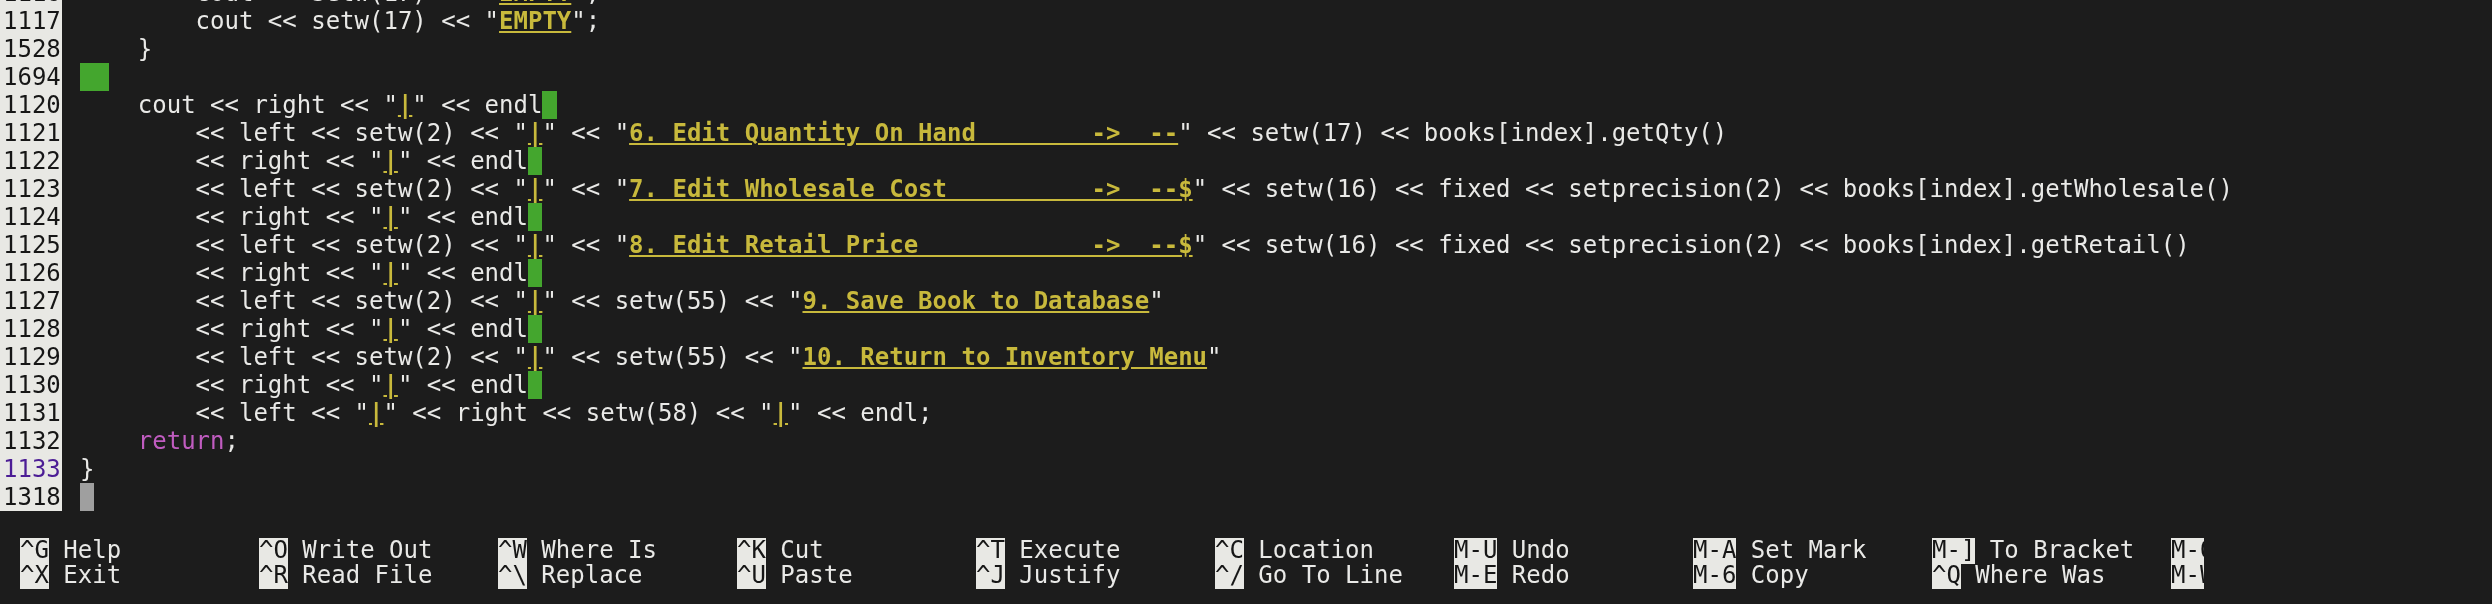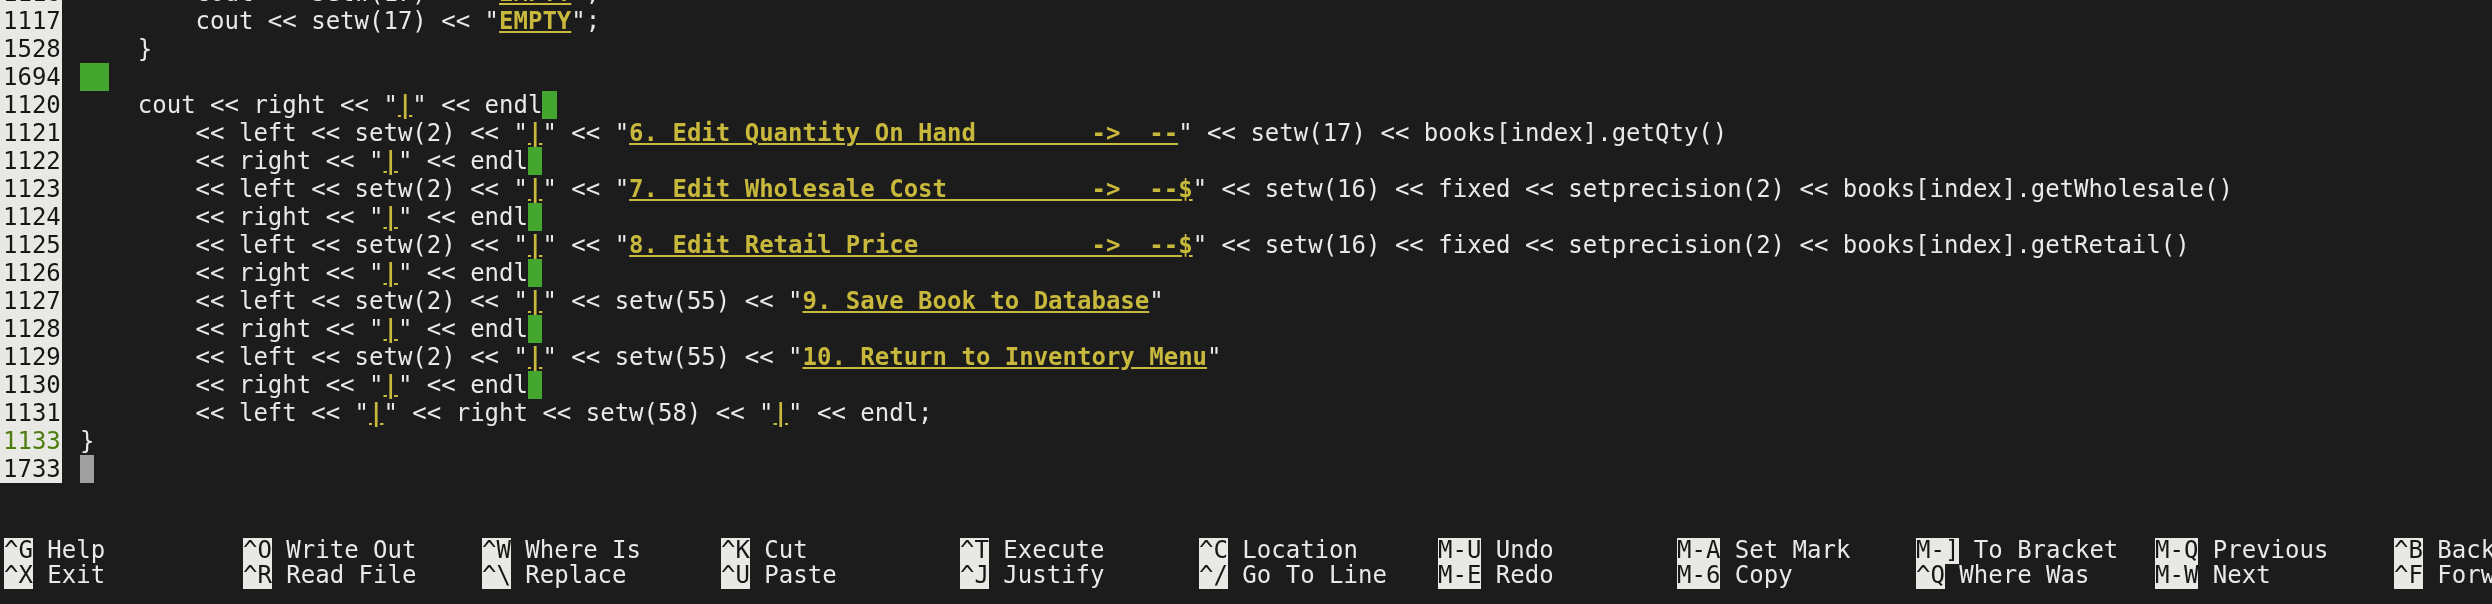--- a/index.html
+++ b/index.html
@@ -16,21 +16,21 @@
     background:#e8e8e4;color:#161616;box-sizing:border-box;padding-left:3px;
   }
   .ct{display:inline-block;height:28px;vertical-align:top;padding-left:18px;white-space:pre;}
   .seg-w{color:#e9e9e7;}
   .seg-y{color:#c8b93c;font-weight:bold;text-decoration:underline;}
   .seg-m{color:#c05cc0;}
   .blk{display:inline-block;height:28px;vertical-align:top;}
   .blk.green{background:#44a62e;}
   .blk.cursor{background:#9f9f9f;}
   .shortcuts{
-    position:absolute;top:538px;left:0;width:2492px;height:52px;
+    position:absolute;top:538px;left:16px;width:2188px;height:52px;
     white-space:nowrap;overflow:hidden;padding-left:4px;box-sizing:border-box;
   }
   .scol{display:inline-block;width:239px;vertical-align:top;}
   .srow{height:25px;line-height:25px;white-space:pre;}
   .key{background:#e8e8e4;color:#161616;}
   .slabel{color:#e9e9e7;}
 </style>
 </head>
 <body style="background: rgb(28, 28, 28);">
 
@@ -44,16 +44,17 @@
     <div class="line"><span class="ln" style="background: rgb(232, 232, 228); color: rgb(22, 22, 22);">1122</span><span class="ct"><span class="seg-w" style="color: rgb(233, 233, 231);">        &lt;&lt; right &lt;&lt; "</span><span class="seg-y" style="color: rgb(200, 185, 60);">|</span><span class="seg-w" style="color: rgb(233, 233, 231);">" &lt;&lt; endl</span><span class="blk green" style="width: 1ch; background: rgb(68, 166, 46);"></span></span></div>
     <div class="line"><span class="ln" style="background: rgb(232, 232, 228); color: rgb(22, 22, 22);">1123</span><span class="ct"><span class="seg-w" style="color: rgb(233, 233, 231);">        &lt;&lt; left &lt;&lt; setw(2) &lt;&lt; "</span><span class="seg-y" style="color: rgb(200, 185, 60);">|</span><span class="seg-w" style="color: rgb(233, 233, 231);">" &lt;&lt; "</span><span class="seg-y" style="color: rgb(200, 185, 60);">7. Edit Wholesale Cost          -&gt;  --$</span><span class="seg-w" style="color: rgb(233, 233, 231);">" &lt;&lt; setw(16) &lt;&lt; fixed &lt;&lt; setprecision(2) &lt;&lt; books[index].getWholesale()</span></span></div>
     <div class="line"><span class="ln" style="background: rgb(232, 232, 228); color: rgb(22, 22, 22);">1124</span><span class="ct"><span class="seg-w" style="color: rgb(233, 233, 231);">        &lt;&lt; right &lt;&lt; "</span><span class="seg-y" style="color: rgb(200, 185, 60);">|</span><span class="seg-w" style="color: rgb(233, 233, 231);">" &lt;&lt; endl</span><span class="blk green" style="width: 1ch; background: rgb(68, 166, 46);"></span></span></div>
     <div class="line"><span class="ln" style="background: rgb(232, 232, 228); color: rgb(22, 22, 22);">1125</span><span class="ct"><span class="seg-w" style="color: rgb(233, 233, 231);">        &lt;&lt; left &lt;&lt; setw(2) &lt;&lt; "</span><span class="seg-y" style="color: rgb(200, 185, 60);">|</span><span class="seg-w" style="color: rgb(233, 233, 231);">" &lt;&lt; "</span><span class="seg-y" style="color: rgb(200, 185, 60);">8. Edit Retail Price            -&gt;  --$</span><span class="seg-w" style="color: rgb(233, 233, 231);">" &lt;&lt; setw(16) &lt;&lt; fixed &lt;&lt; setprecision(2) &lt;&lt; books[index].getRetail()</span></span></div>
     <div class="line"><span class="ln" style="background: rgb(232, 232, 228); color: rgb(22, 22, 22);">1126</span><span class="ct"><span class="seg-w" style="color: rgb(233, 233, 231);">        &lt;&lt; right &lt;&lt; "</span><span class="seg-y" style="color: rgb(200, 185, 60);">|</span><span class="seg-w" style="color: rgb(233, 233, 231);">" &lt;&lt; endl</span><span class="blk green" style="width: 1ch; background: rgb(68, 166, 46);"></span></span></div>
     <div class="line"><span class="ln" style="background: rgb(232, 232, 228); color: rgb(22, 22, 22);">1127</span><span class="ct"><span class="seg-w" style="color: rgb(233, 233, 231);">        &lt;&lt; left &lt;&lt; setw(2) &lt;&lt; "</span><span class="seg-y" style="color: rgb(200, 185, 60);">|</span><span class="seg-w" style="color: rgb(233, 233, 231);">" &lt;&lt; setw(55) &lt;&lt; "</span><span class="seg-y" style="color: rgb(200, 185, 60);">9. Save Book to Database</span><span class="seg-w" style="color: rgb(233, 233, 231);">"</span></span></div>
     <div class="line"><span class="ln" style="background: rgb(232, 232, 228); color: rgb(22, 22, 22);">1128</span><span class="ct"><span class="seg-w" style="color: rgb(233, 233, 231);">        &lt;&lt; right &lt;&lt; "</span><span class="seg-y" style="color: rgb(200, 185, 60);">|</span><span class="seg-w" style="color: rgb(233, 233, 231);">" &lt;&lt; endl</span><span class="blk green" style="width: 1ch; background: rgb(68, 166, 46);"></span></span></div>
     <div class="line"><span class="ln" style="background: rgb(232, 232, 228); color: rgb(22, 22, 22);">1129</span><span class="ct"><span class="seg-w" style="color: rgb(233, 233, 231);">        &lt;&lt; left &lt;&lt; setw(2) &lt;&lt; "</span><span class="seg-y" style="color: rgb(200, 185, 60);">|</span><span class="seg-w" style="color: rgb(233, 233, 231);">" &lt;&lt; setw(55) &lt;&lt; "</span><span class="seg-y" style="color: rgb(200, 185, 60);">10. Return to Inventory Menu</span><span class="seg-w" style="color: rgb(233, 233, 231);">"</span></span></div>
     <div class="line"><span class="ln" style="background: rgb(232, 232, 228); color: rgb(22, 22, 22);">1130</span><span class="ct"><span class="seg-w" style="color: rgb(233, 233, 231);">        &lt;&lt; right &lt;&lt; "</span><span class="seg-y" style="color: rgb(200, 185, 60);">|</span><span class="seg-w" style="color: rgb(233, 233, 231);">" &lt;&lt; endl</span><span class="blk green" style="width: 1ch; background: rgb(68, 166, 46);"></span></span></div>
     <div class="line"><span class="ln" style="background: rgb(232, 232, 228); color: rgb(22, 22, 22);">1131</span><span class="ct"><span class="seg-w" style="color: rgb(233, 233, 231);">        &lt;&lt; left &lt;&lt; "</span><span class="seg-y" style="color: rgb(200, 185, 60);">|</span><span class="seg-w" style="color: rgb(233, 233, 231);">" &lt;&lt; right &lt;&lt; setw(58) &lt;&lt; "</span><span class="seg-y" style="color: rgb(200, 185, 60);">|</span><span class="seg-w" style="color: rgb(233, 233, 231);">" &lt;&lt; endl;</span></span></div>
-    <div class="line"><span class="ln" style="background: rgb(232, 232, 228); color: #4d7c0f;">1133</span><span class="ct"><span class="seg-w" style="color: rgb(233, 233, 231);">}</span></span></div>
-    <div class="line"><span class="ln" style="background: rgb(232, 232, 228); color: rgb(22, 22, 22);">1733</span><span class="ct"><span class="blk cursor" style="width: 1ch; background: rgb(159, 159, 159);"></span></span></div>
+    <div class="line"><span class="ln" style="background: rgb(232, 232, 228); color: rgb(22, 22, 22);">1132</span><span class="ct"><span class="seg-w" style="color: rgb(233, 233, 231);">    </span><span class="seg-m" style="color: rgb(192, 92, 192);">return</span><span class="seg-w" style="color: rgb(233, 233, 231);">;</span></span></div>
+    <div class="line"><span class="ln" style="background: rgb(232, 232, 228); color: #4c1d95;">1133</span><span class="ct"><span class="seg-w" style="color: rgb(233, 233, 231);">}</span></span></div>
+    <div class="line"><span class="ln" style="background: rgb(232, 232, 228); color: rgb(22, 22, 22);">1318</span><span class="ct"><span class="blk cursor" style="width: 1ch; background: rgb(159, 159, 159);"></span></span></div>
   </div>
 <div class="shortcuts"><div class="scol"><div class="srow"><span class="key" style="background: rgb(232, 232, 228); color: rgb(22, 22, 22);">^G</span><span class="slabel" style="color: rgb(233, 233, 231);"> Help</span></div><div class="srow"><span class="key" style="background: rgb(232, 232, 228); color: rgb(22, 22, 22);">^X</span><span class="slabel" style="color: rgb(233, 233, 231);"> Exit</span></div></div><div class="scol"><div class="srow"><span class="key" style="background: rgb(232, 232, 228); color: rgb(22, 22, 22);">^O</span><span class="slabel" style="color: rgb(233, 233, 231);"> Write Out</span></div><div class="srow"><span class="key" style="background: rgb(232, 232, 228); color: rgb(22, 22, 22);">^R</span><span class="slabel" style="color: rgb(233, 233, 231);"> Read File</span></div></div><div class="scol"><div class="srow"><span class="key" style="background: rgb(232, 232, 228); color: rgb(22, 22, 22);">^W</span><span class="slabel" style="color: rgb(233, 233, 231);"> Where Is</span></div><div class="srow"><span class="key" style="background: rgb(232, 232, 228); color: rgb(22, 22, 22);">^\</span><span class="slabel" style="color: rgb(233, 233, 231);"> Replace</span></div></div><div class="scol"><div class="srow"><span class="key" style="background: rgb(232, 232, 228); color: rgb(22, 22, 22);">^K</span><span class="slabel" style="color: rgb(233, 233, 231);"> Cut</span></div><div class="srow"><span class="key" style="background: rgb(232, 232, 228); color: rgb(22, 22, 22);">^U</span><span class="slabel" style="color: rgb(233, 233, 231);"> Paste</span></div></div><div class="scol"><div class="srow"><span class="key" style="background: rgb(232, 232, 228); color: rgb(22, 22, 22);">^T</span><span class="slabel" style="color: rgb(233, 233, 231);"> Execute</span></div><div class="srow"><span class="key" style="background: rgb(232, 232, 228); color: rgb(22, 22, 22);">^J</span><span class="slabel" style="color: rgb(233, 233, 231);"> Justify</span></div></div><div class="scol"><div class="srow"><span class="key" style="background: rgb(232, 232, 228); color: rgb(22, 22, 22);">^C</span><span class="slabel" style="color: rgb(233, 233, 231);"> Location</span></div><div class="srow"><span class="key" style="background: rgb(232, 232, 228); color: rgb(22, 22, 22);">^/</span><span class="slabel" style="color: rgb(233, 233, 231);"> Go To Line</span></div></div><div class="scol"><div class="srow"><span class="key" style="background: rgb(232, 232, 228); color: rgb(22, 22, 22);">M-U</span><span class="slabel" style="color: rgb(233, 233, 231);"> Undo</span></div><div class="srow"><span class="key" style="background: rgb(232, 232, 228); color: rgb(22, 22, 22);">M-E</span><span class="slabel" style="color: rgb(233, 233, 231);"> Redo</span></div></div><div class="scol"><div class="srow"><span class="key" style="background: rgb(232, 232, 228); color: rgb(22, 22, 22);">M-A</span><span class="slabel" style="color: rgb(233, 233, 231);"> Set Mark</span></div><div class="srow"><span class="key" style="background: rgb(232, 232, 228); color: rgb(22, 22, 22);">M-6</span><span class="slabel" style="color: rgb(233, 233, 231);"> Copy</span></div></div><div class="scol"><div class="srow"><span class="key" style="background: rgb(232, 232, 228); color: rgb(22, 22, 22);">M-]</span><span class="slabel" style="color: rgb(233, 233, 231);"> To Bracket</span></div><div class="srow"><span class="key" style="background: rgb(232, 232, 228); color: rgb(22, 22, 22);">^Q</span><span class="slabel" style="color: rgb(233, 233, 231);"> Where Was</span></div></div><div class="scol"><div class="srow"><span class="key" style="background: rgb(232, 232, 228); color: rgb(22, 22, 22);">M-Q</span><span class="slabel" style="color: rgb(233, 233, 231);"> Previous</span></div><div class="srow"><span class="key" style="background: rgb(232, 232, 228); color: rgb(22, 22, 22);">M-W</span><span class="slabel" style="color: rgb(233, 233, 231);"> Next</span></div></div><div class="scol"><div class="srow"><span class="key" style="background: rgb(232, 232, 228); color: rgb(22, 22, 22);">^B</span><span class="slabel" style="color: rgb(233, 233, 231);"> Back</span></div><div class="srow"><span class="key" style="background: rgb(232, 232, 228); color: rgb(22, 22, 22);">^F</span><span class="slabel" style="color: rgb(233, 233, 231);"> Forward</span></div></div></div>
 
 </body></html>

